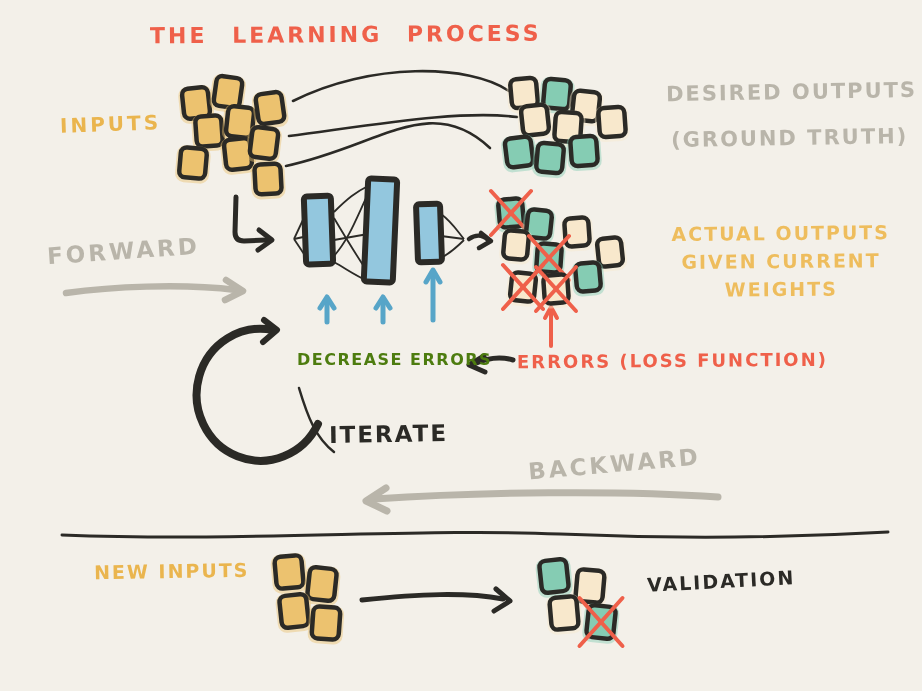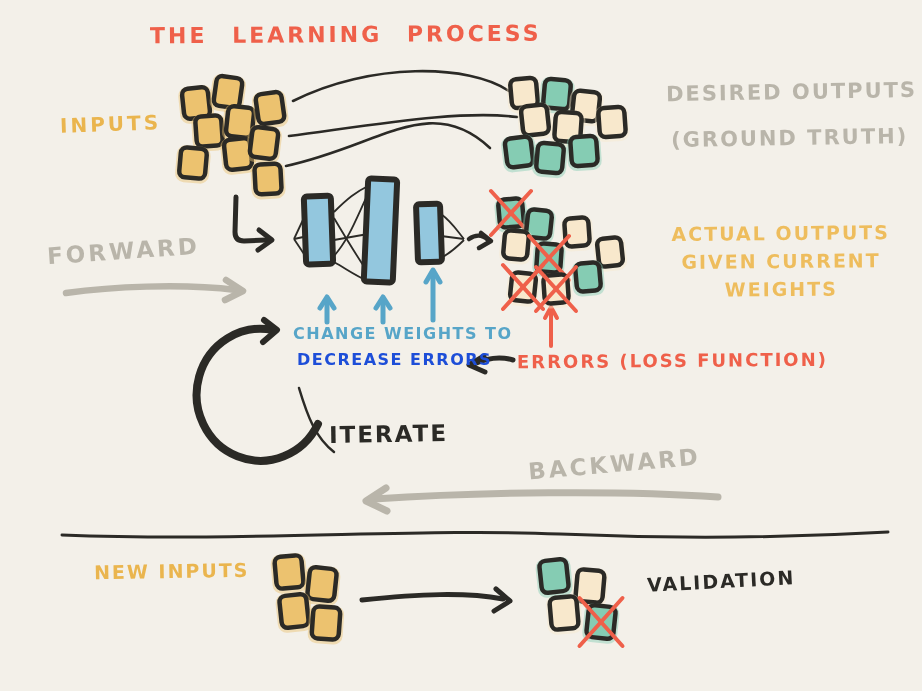--- a/index.html
+++ b/index.html
@@ -14,21 +14,21 @@
     position:absolute; font-weight:700; white-space:nowrap;
     letter-spacing:2px; line-height:1.2;
   }
   .t-title{left:150px;top:22px;font-size:22px;color:#ef604a;letter-spacing:3px;word-spacing:14px;transform:rotate(-.4deg);}
   .t-inputs{left:60px;top:112px;font-size:20px;color:#eab54e;letter-spacing:3px;transform:rotate(-2deg);}
   .t-desired{left:666px;top:80px;font-size:21px;color:#b9b5aa;transform:rotate(-1deg);}
   .t-desired2{left:671px;top:126px;font-size:21px;color:#b9b5aa;transform:rotate(-1deg);}
   .t-forward{left:47px;top:238px;font-size:23px;color:#b9b5aa;letter-spacing:3px;transform:rotate(-4deg);}
   .t-actual{left:650px;top:219px;width:262px;text-align:center;font-size:19px;color:#eebd5d;line-height:28px;transform:rotate(-.5deg);}
   .t-cw1{left:293px;top:324px;font-size:16px;color:#57a5c8;letter-spacing:1.5px;}
-  .t-cw2{left:297px;top:350px;font-size:16px;color:#1d4ed8;letter-spacing:1.5px;}
+  .t-cw2{left:297px;top:350px;font-size:16px;color:#4d7c0f;letter-spacing:1.5px;}
   .t-errors{left:517px;top:350px;font-size:18px;color:#ef604a;transform:rotate(-.5deg);}
   .t-iterate{left:329px;top:421px;font-size:23px;color:#2b2a26;transform:rotate(-1deg);}
   .t-backward{left:528px;top:451px;font-size:23px;color:#b9b5aa;letter-spacing:3px;transform:rotate(-5deg);}
   .t-newinputs{left:94px;top:560px;font-size:19px;color:#eab54e;transform:rotate(-1deg);}
   .t-validation{left:647px;top:570px;font-size:19px;color:#2b2a26;transform:rotate(-3deg);}
 </style>
 </head>
 <body>
 
 <div class="canvas">
@@ -210,20 +210,19 @@
   <div class="lbl t-title">THE LEARNING PROCESS</div>
   <div class="lbl t-inputs">INPUTS</div>
   <div class="lbl t-desired">DESIRED OUTPUTS</div>
   <div class="lbl t-desired2">(GROUND TRUTH)</div>
   <div class="lbl t-forward">FORWARD</div>
   <div class="lbl t-actual">
     <div>ACTUAL OUTPUTS</div>
     <div>GIVEN CURRENT</div>
     <div>WEIGHTS</div>
   </div>
-  <div class="lbl t-cw1">CHANGE WEIGHTS TO</div>
   <div class="lbl t-cw2">DECREASE ERRORS</div>
   <div class="lbl t-errors">ERRORS (LOSS FUNCTION)</div>
   <div class="lbl t-iterate">ITERATE</div>
   <div class="lbl t-backward">BACKWARD</div>
   <div class="lbl t-newinputs">NEW INPUTS</div>
   <div class="lbl t-validation">VALIDATION</div>
 </div>
 
 </body></html>

